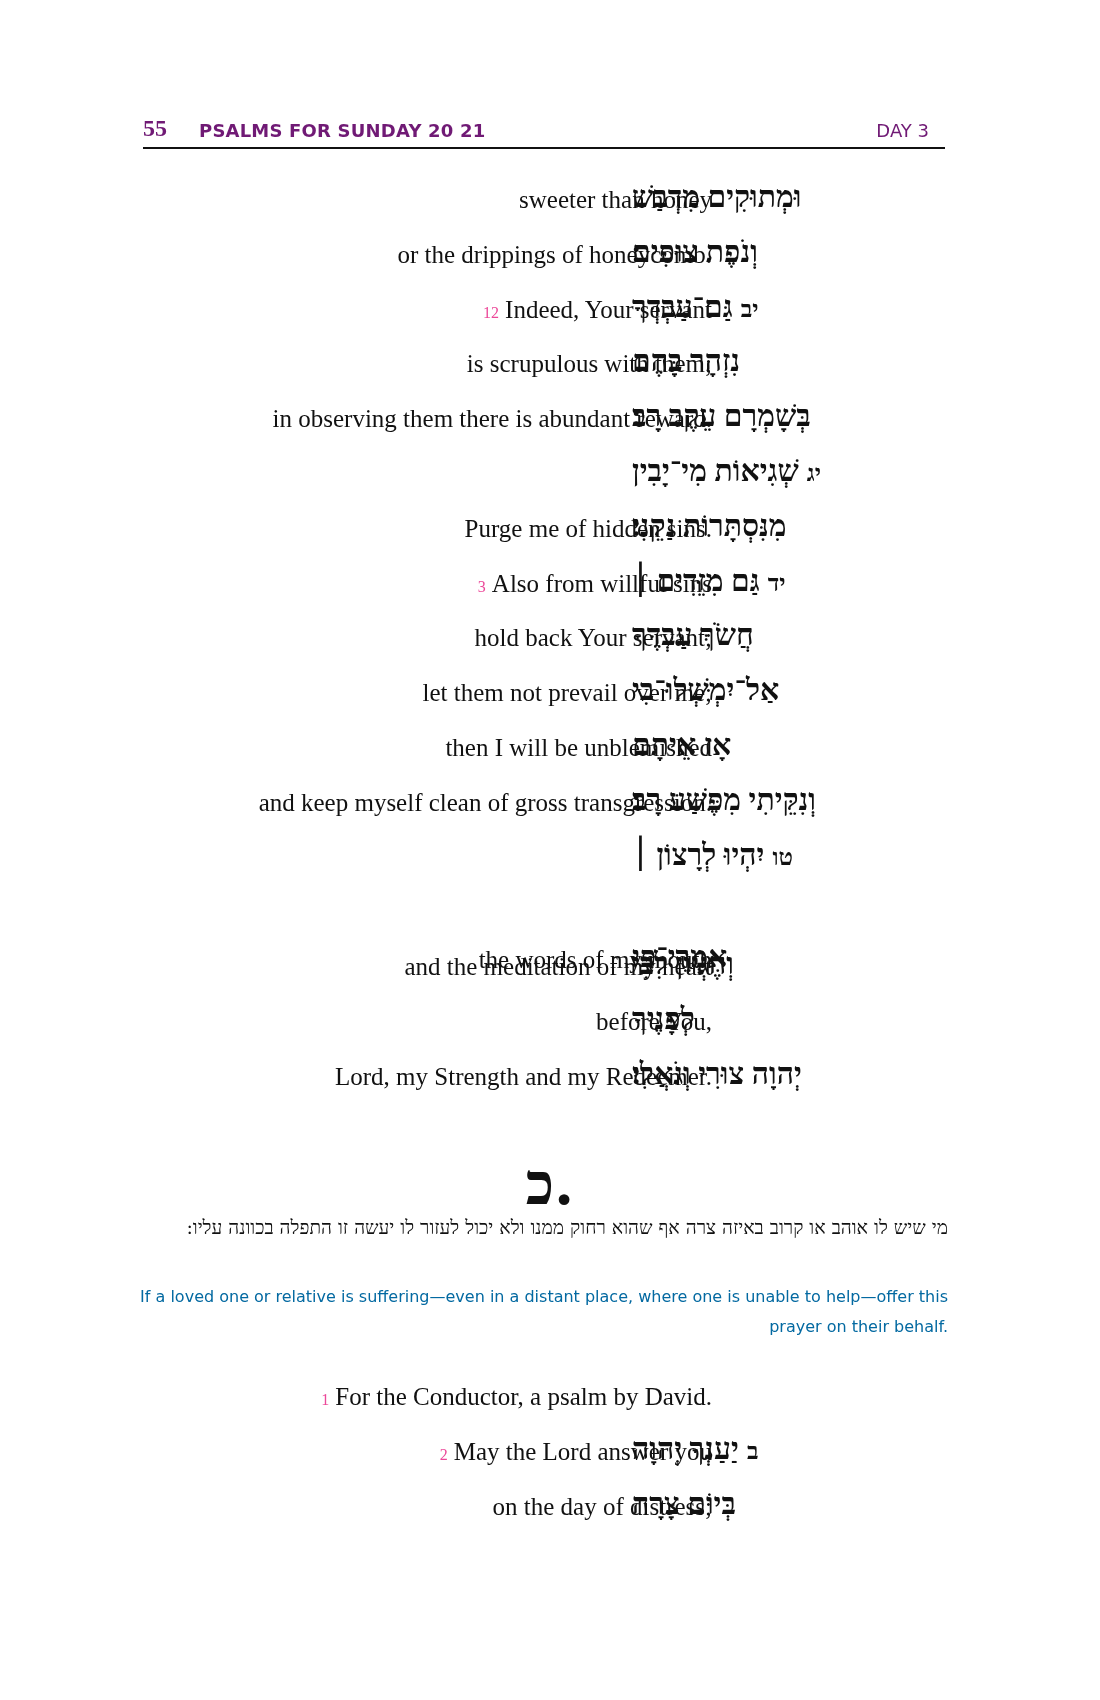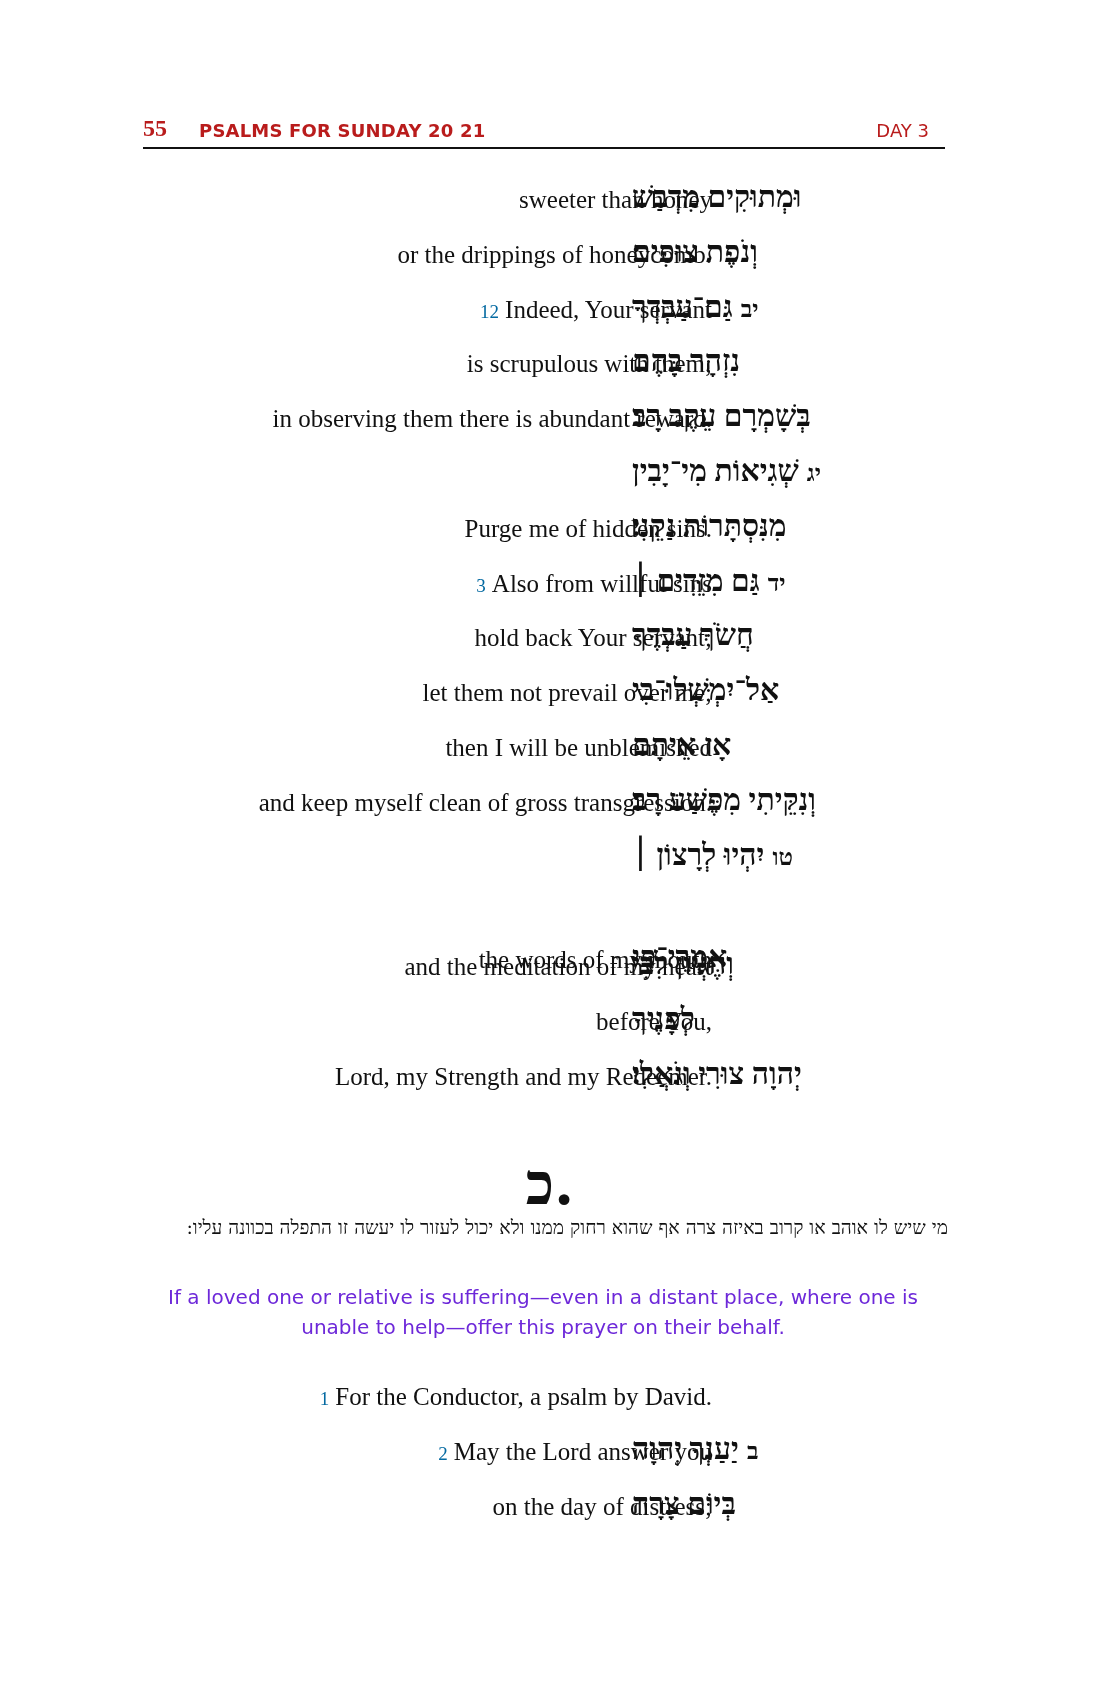--- a/index.html
+++ b/index.html
@@ -1,51 +1,51 @@
 <!DOCTYPE html>
 <html><head>
 <meta charset="utf-8">
 <style>
   html, body { margin: 0; padding: 0; background: #ffffff; }
   body { width: 1100px; height: 1700px; position: relative; overflow: hidden; color: #111; }
   .page { position: absolute; left: 0; top: 0; width: 1100px; height: 1700px; }
 
   .running-head {
     position: absolute; left: 143px; top: 115px; width: 802px; height: 32px;
-    font-family: "DejaVu Sans", sans-serif; font-size: 18px; color: #b91c1c;
+    font-family: "DejaVu Sans", sans-serif; font-size: 18px; color: #701a75;
   }
   .running-head .pg { position: absolute; left: 0; top: 0; font-size: 24px; font-family: "Liberation Serif", serif; font-weight: bold; }
   .running-head .title { position: absolute; left: 56px; top: 5px; font-weight: bold; letter-spacing: 0.2px; }
   .running-head .day { position: absolute; right: 16px; top: 5px; }
   .rule { position: absolute; left: 143px; top: 147px; width: 802px; height: 2px; background: #111; }
 
   .row { position: absolute; left: 100px; width: 850px; height: 50px; }
   .row .en {
     position: absolute; right: 238px; top: 8px; white-space: nowrap; text-align: right;
     font-family: "Liberation Serif", serif; font-size: 25px; color: #111;
   }
-  .row .num { color: #0369a1; font-size: 19px; margin-right: 6px; }
+  .row .num { color: #ec4899; font-size: 16px; margin-right: 6px; }
   .row .he {
     position: absolute; left: 532px; top: 2px; white-space: nowrap;
     direction: rtl; unicode-bidi: plaintext; text-align: left;
     font-family: Liberation Serif, serif; font-size: 30px; font-weight: bold; color: #111;
   }
   .row .he .hnum { font-size: 24px; font-weight: bold; margin-left: 8px; }
 
   .chapter-letter {
     position: absolute; left: 0; width: 1100px; top: 1150px; text-align: center;
     font-family: "DejaVu Serif", serif; font-size: 58px; font-weight: bold; color: #111;
   }
   .he-note {
     position: absolute; left: 138px; width: 810px; top: 1212px; 
     direction: rtl; font-family: "DejaVu Serif", serif; font-size: 19px; color: #111; line-height: 30px;
   }
   .en-note {
-    position: absolute; left: 138px; width: 810px; top: 1282px; text-align: center;
-    font-family: "DejaVu Sans", sans-serif; font-size: 20px; color: #6d28d9; line-height: 30px;
+    position: absolute; left: 138px; width: 810px; top: 1282px; text-align: right;
+    font-family: "DejaVu Sans", sans-serif; font-size: 16px; color: #0369a1; line-height: 30px;
   }
 </style>
 </head>
 <body>
 
 <div class="page">
 
   <div class="running-head">
     <span class="pg">55</span>
     <span class="title">PSALMS FOR SUNDAY 20 21</span>

